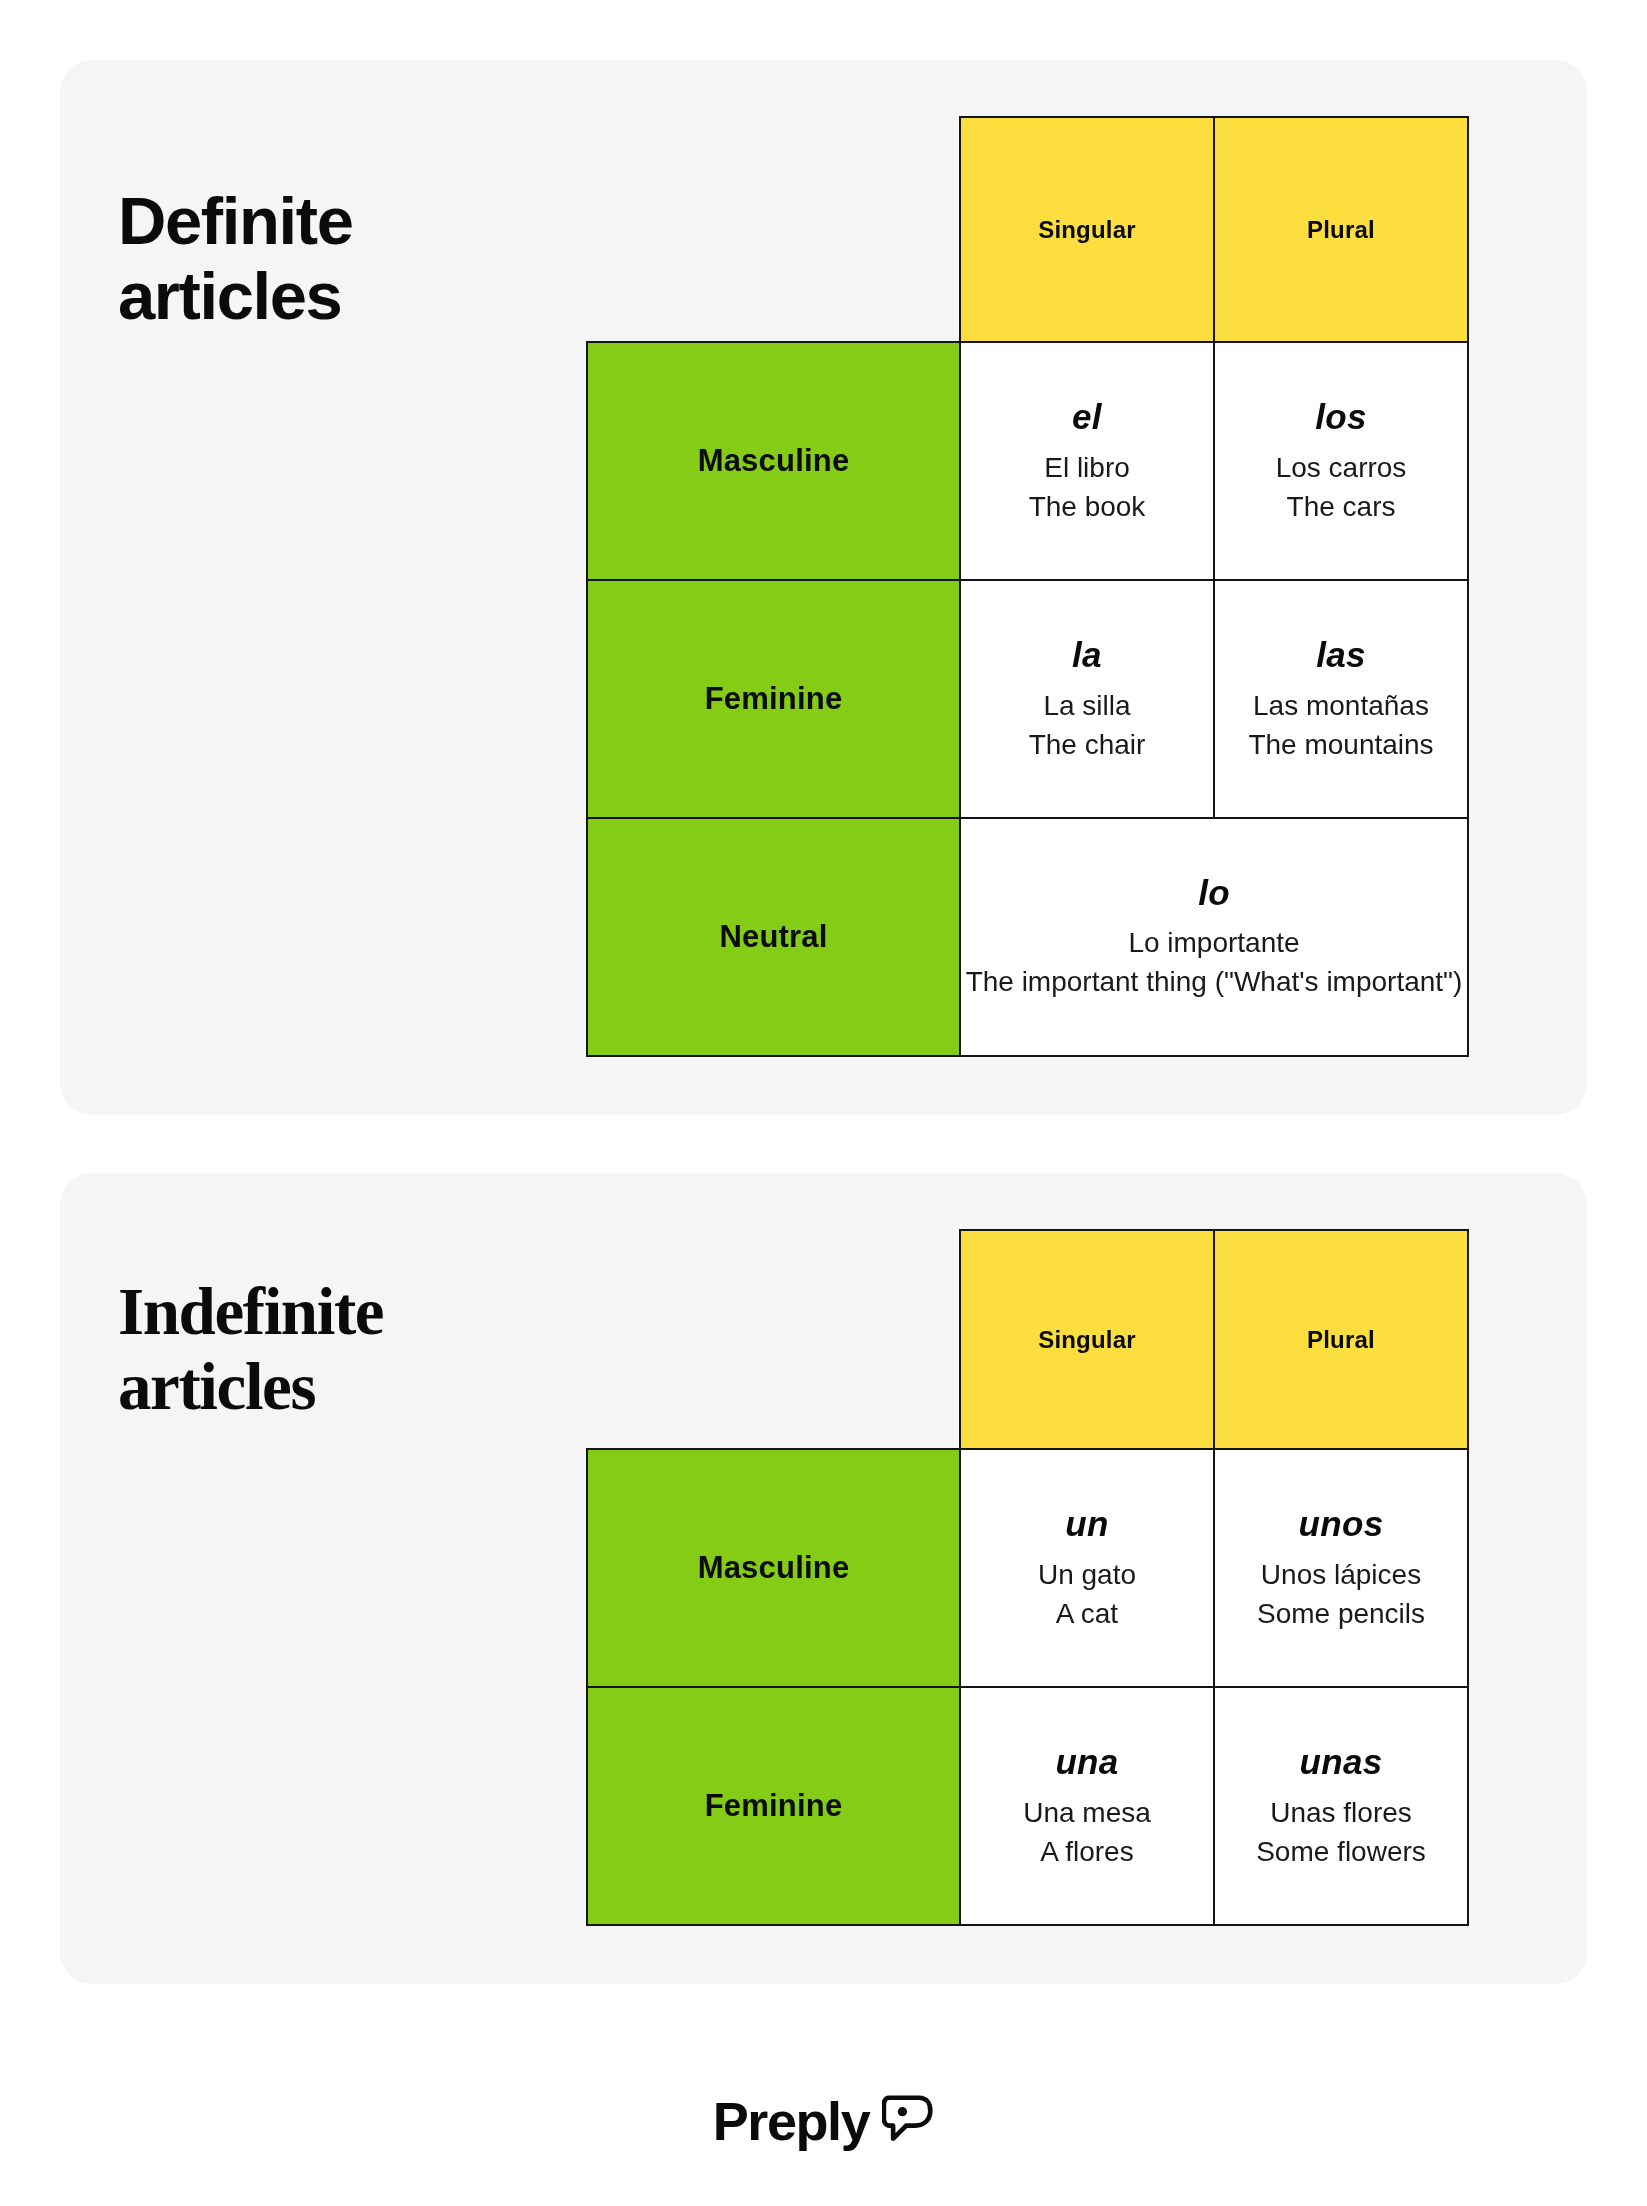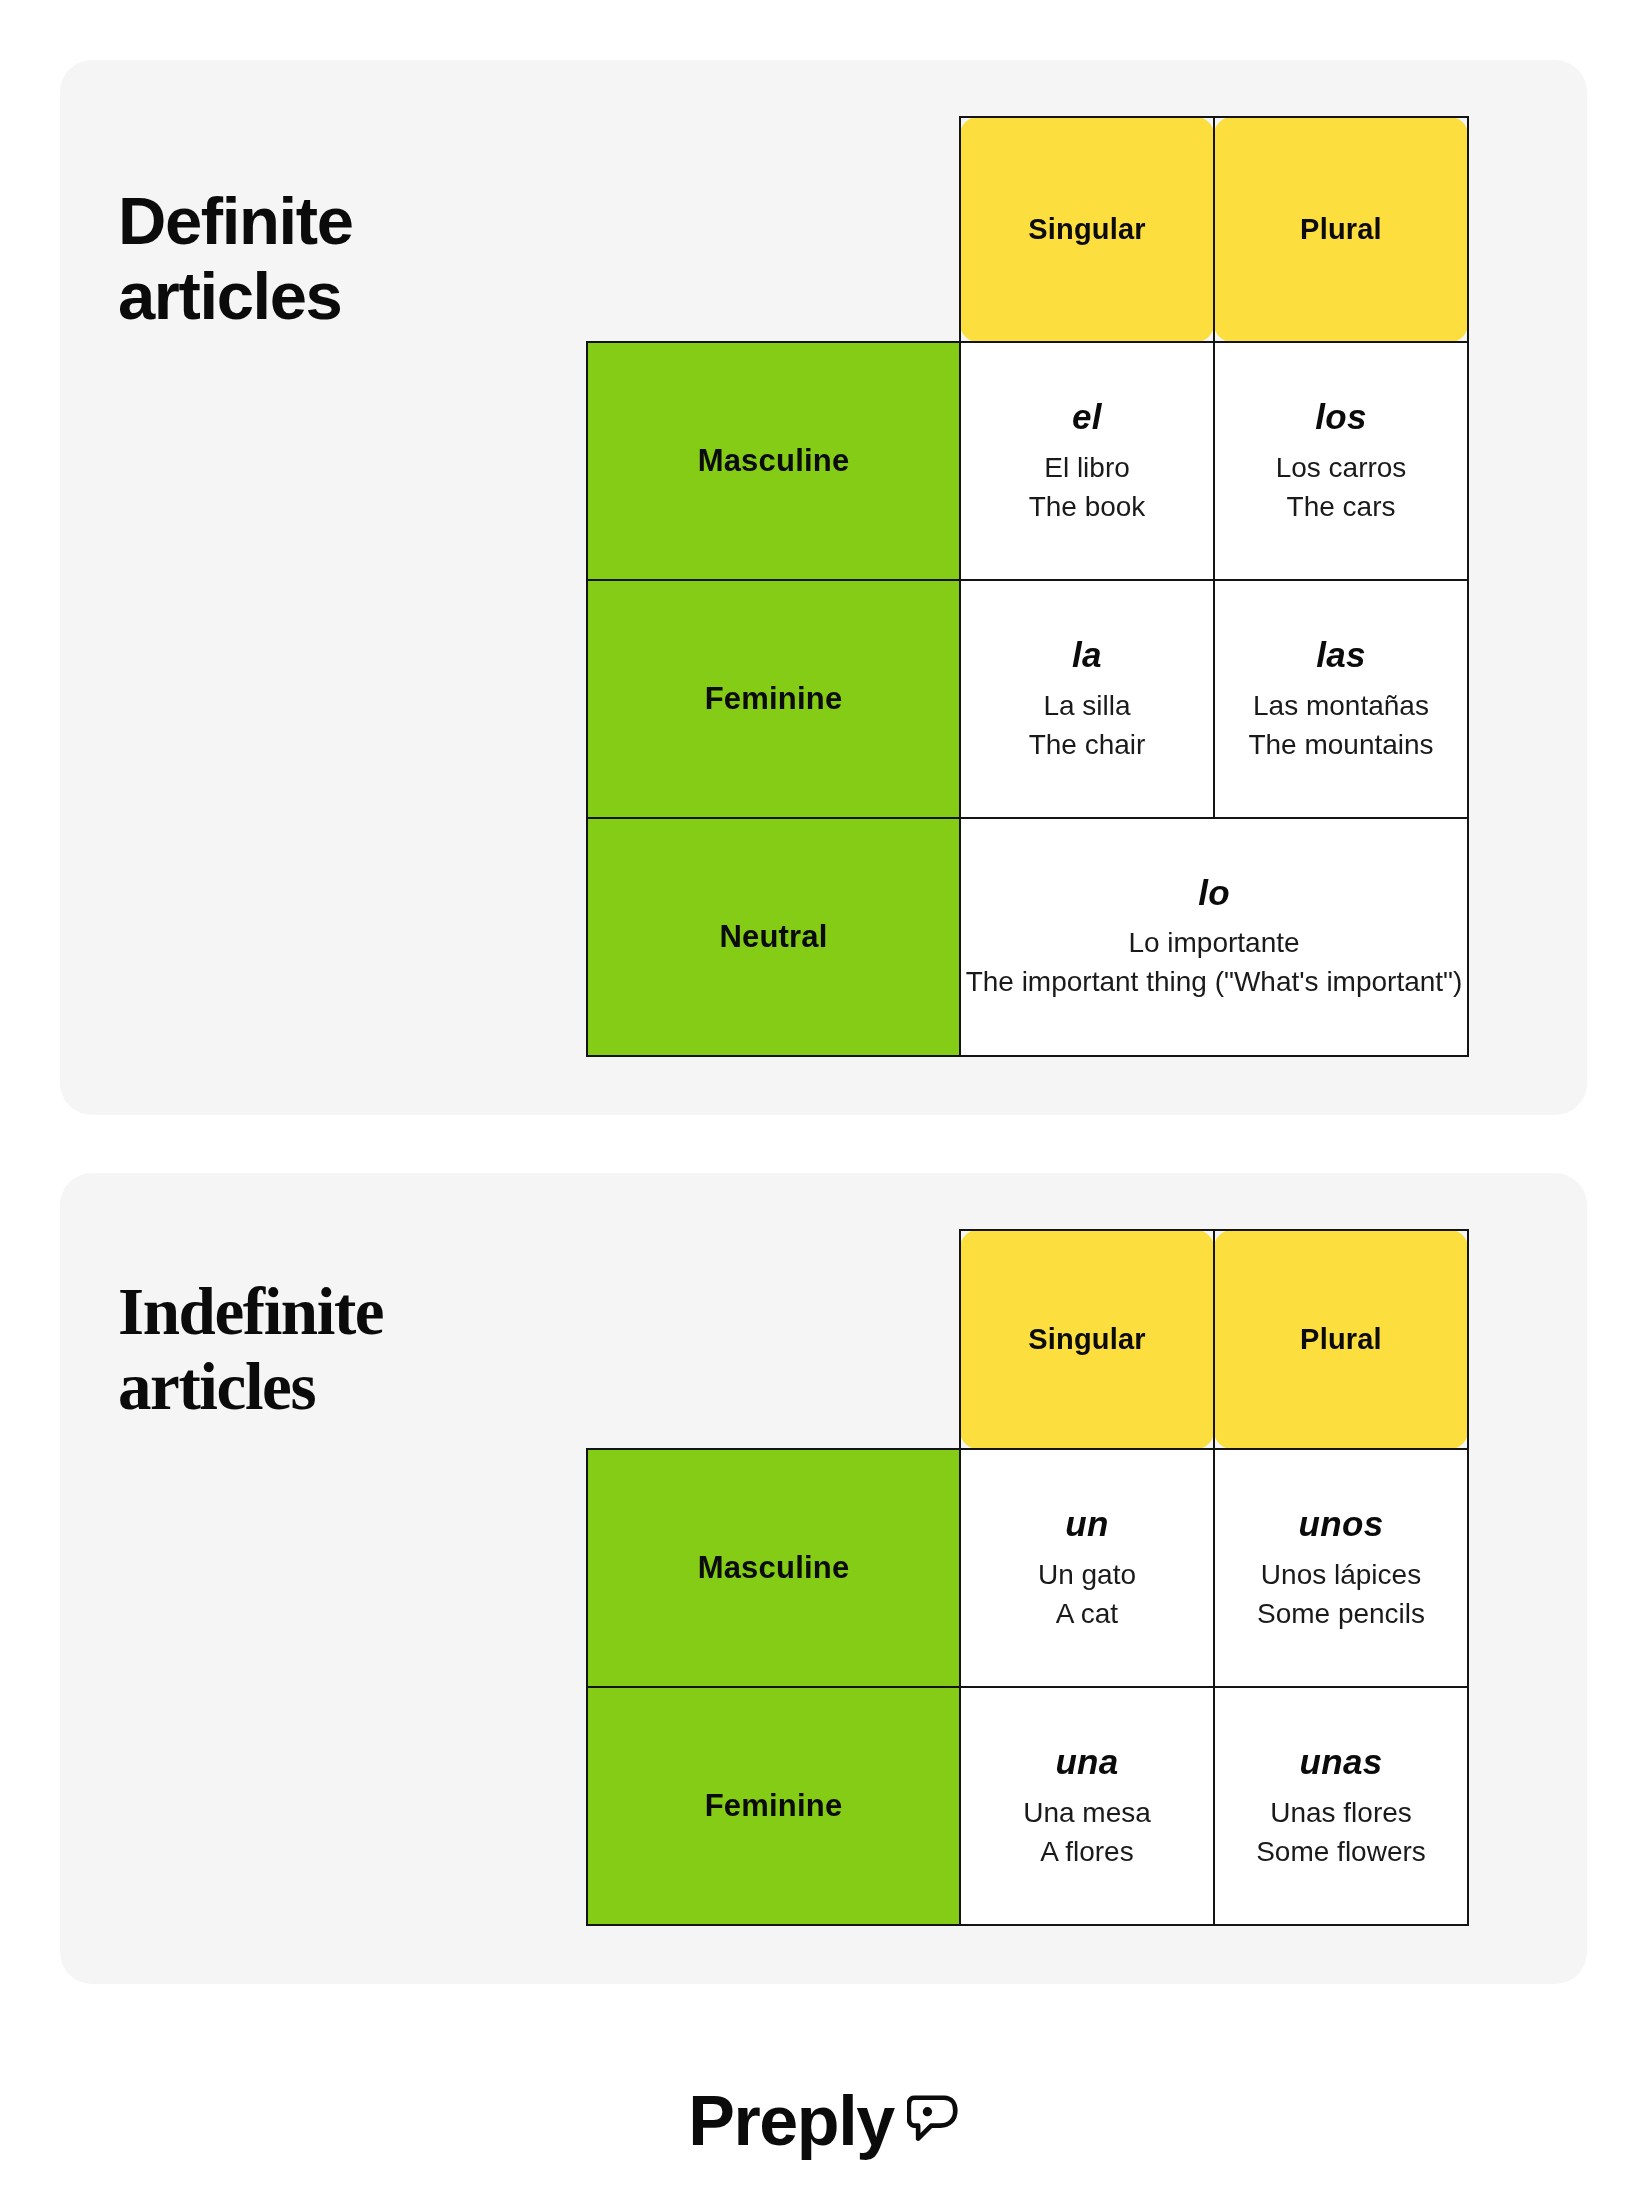--- a/index.html
+++ b/index.html
@@ -72,25 +72,24 @@
   }
 
   .corner-cell {
     border: none !important;
     background: transparent;
   }
 
   th.head {
     background: #fcdf3f;
     height: 223px;
-    font-size: 29px;
+    font-size: 24px;
     font-weight: 800;
     letter-spacing: 0.2px;
     color: #0b0b0b;
-    border-radius: 18px;
   }
   th.head.short {
     height: 217px;
   }
 
   td.rowlabel {
     background: #84cc16;
     width: 480px;
     font-size: 31px;
     font-weight: 800;
@@ -132,21 +131,21 @@
     justify-content: center;
     align-items: center;
     flex: 1 1 auto;
   }
   .logo {
     display: flex;
     align-items: center;
     gap: 13px;
   }
   .logo-text {
-    font-size: 70px;
+    font-size: 54px;
     font-weight: 800;
     letter-spacing: -1.4px;
     color: #0b0b0b;
   }
   .logo-mark {
     width: 52px;
     height: 58px;
     position: relative;
     display: inline-block;
   }

